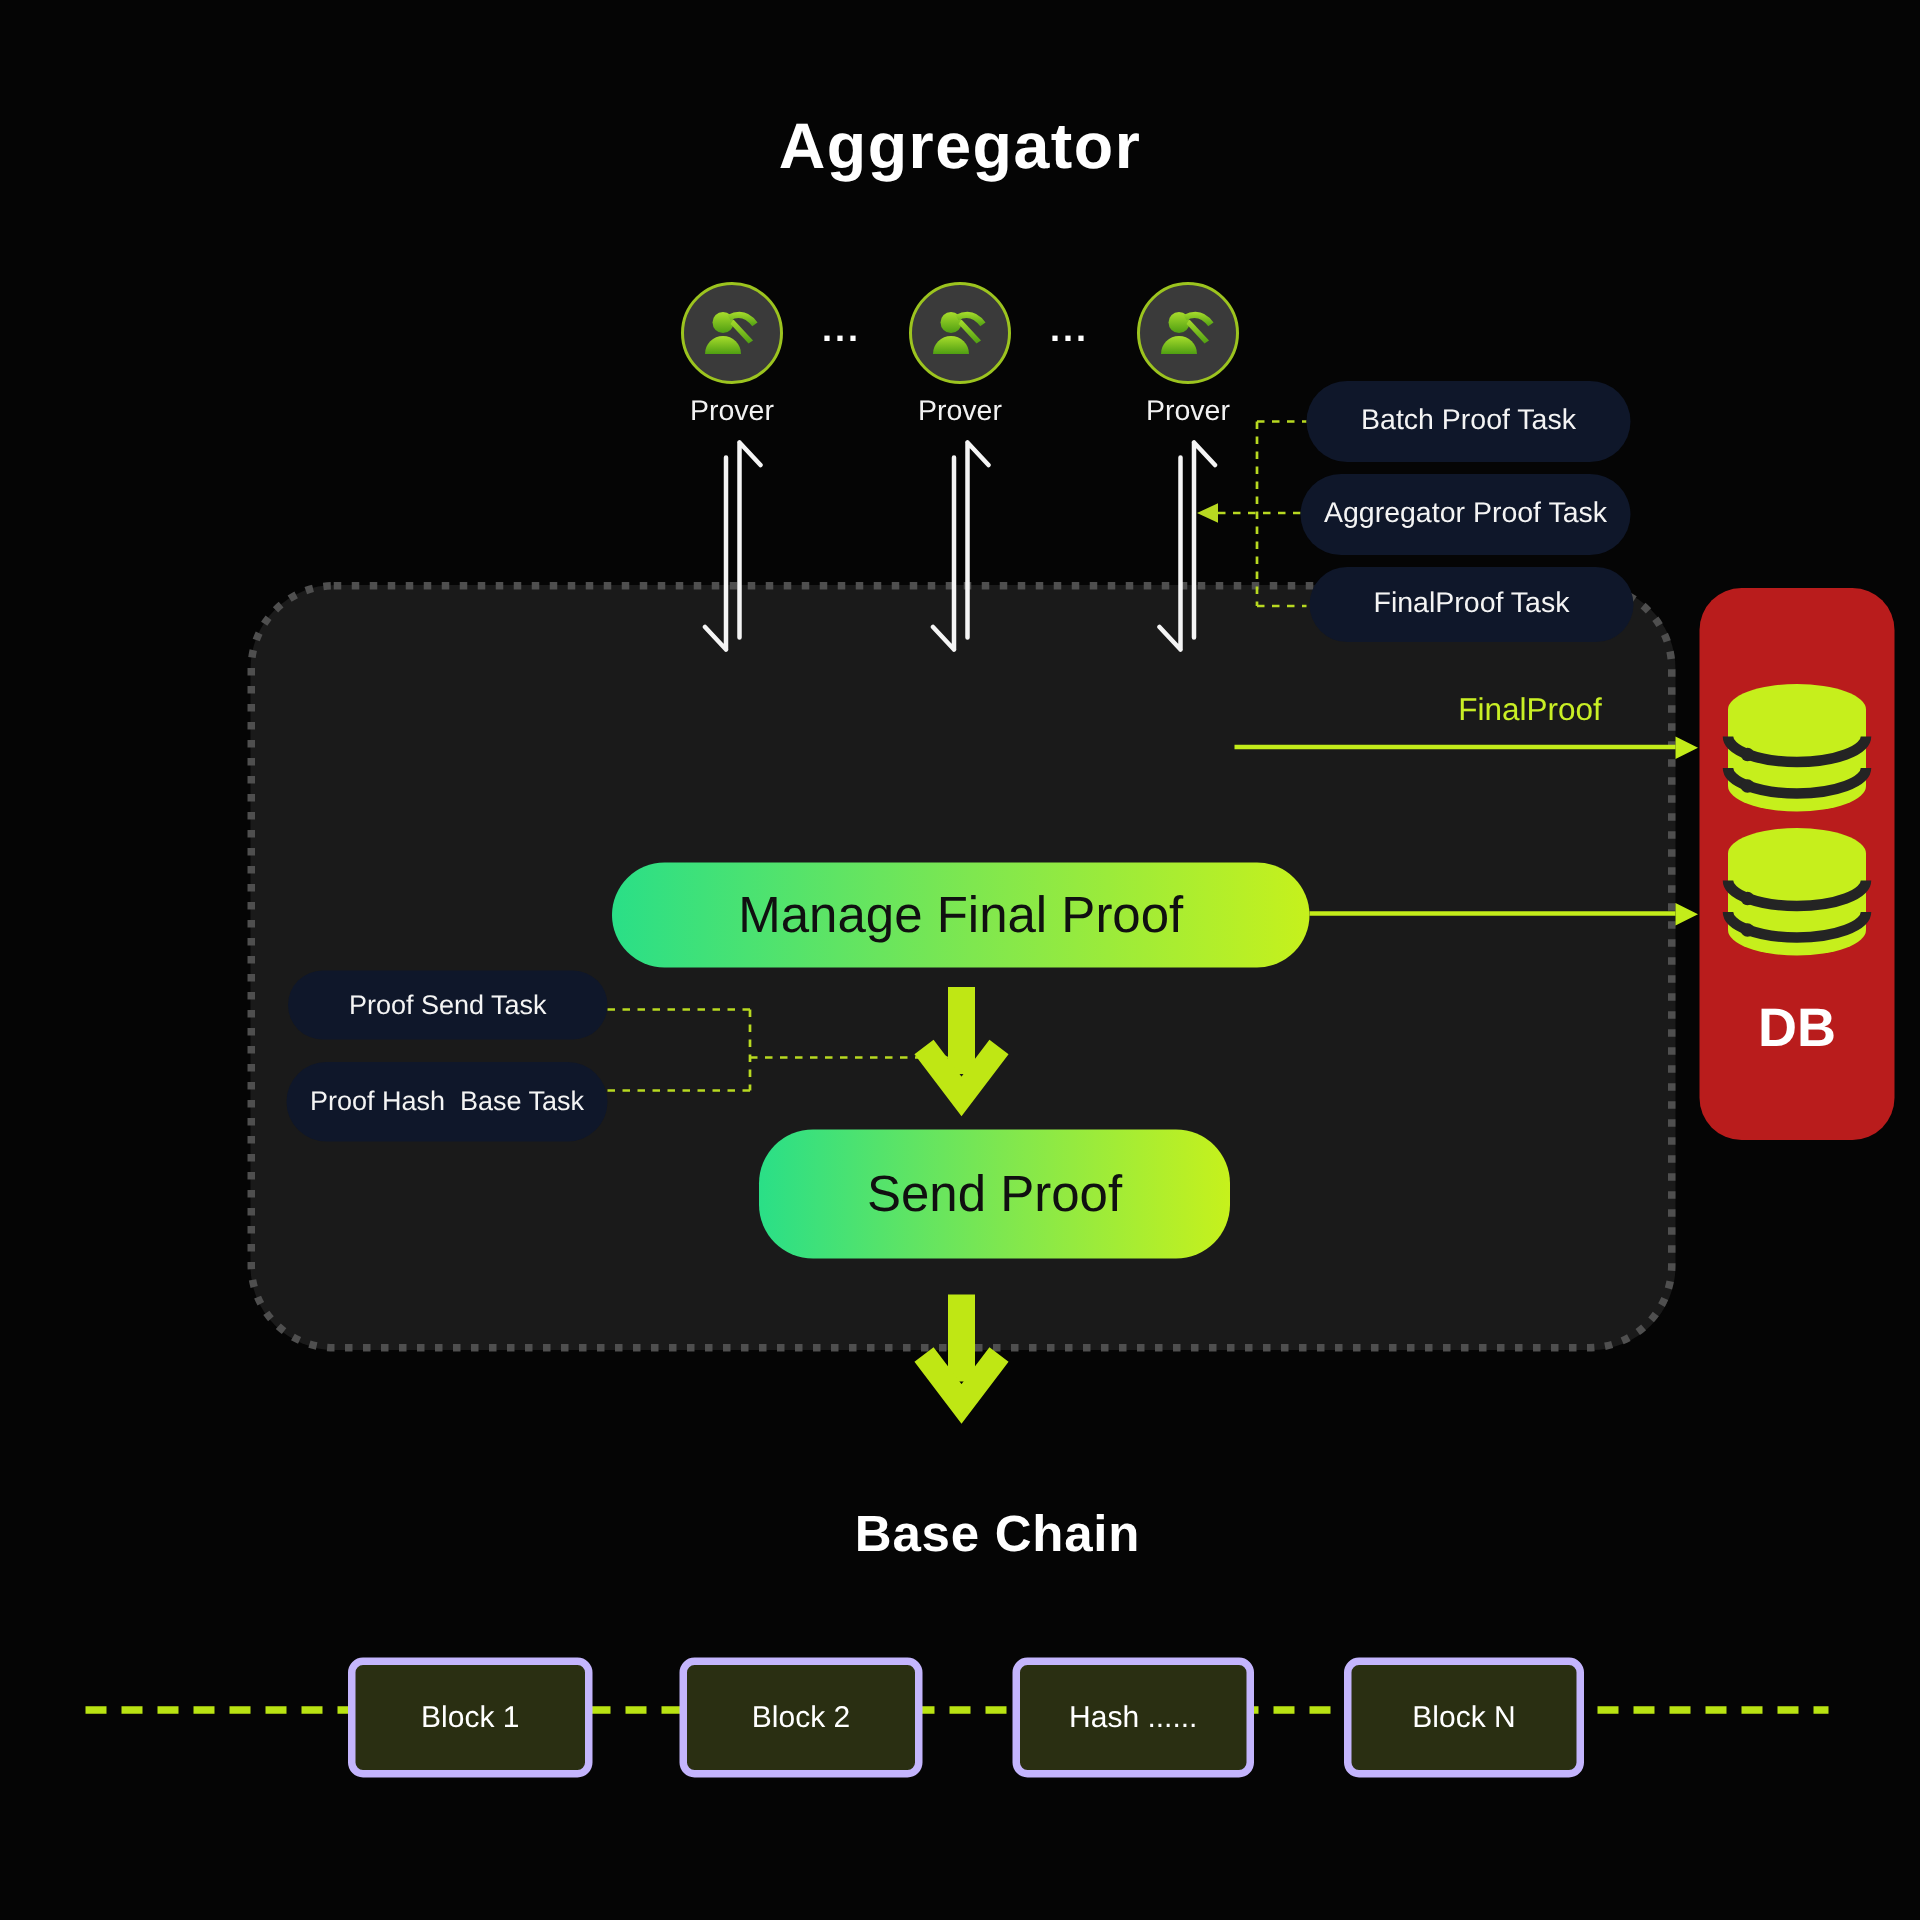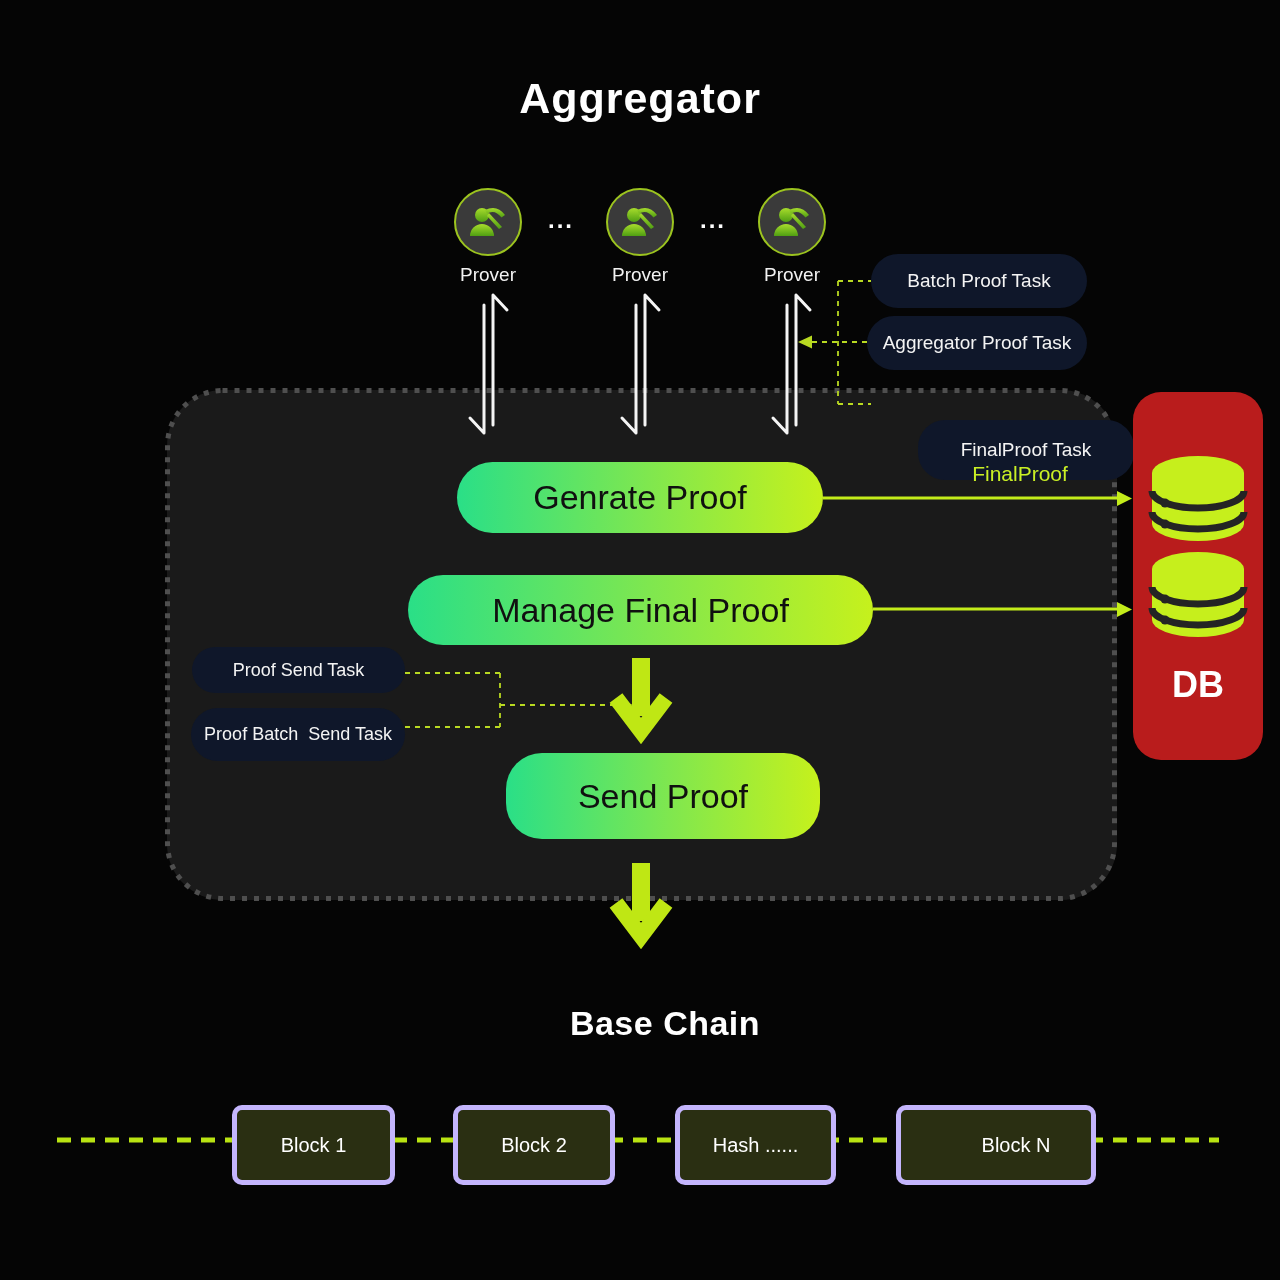--- a/index.html
+++ b/index.html
@@ -51,21 +51,21 @@
   .gpill-send{left:506px;top:753px;width:314px;height:86px;font-size:34px;}
 
   
   .dpill{
     display:flex;align-items:center;justify-content:center;
     background:#0f172a;border-radius:27px;color:#f4f4f4;z-index:3;
   }
   .dpill span{white-space:pre;}
   .pill-batch{left:871px;top:254px;width:216px;height:54px;font-size:19px;}
   .pill-aggtask{left:867px;top:316px;width:220px;height:54px;font-size:19px;}
-  .pill-finaltask{left:918px;top:378px;width:216px;height:60px;font-size:19px;margin-top:42px;}
+  .pill-finaltask{left:873px;top:378px;width:216px;height:50px;font-size:19px;}
   .pill-proofsend{left:192px;top:647px;width:213px;height:46px;font-size:18px;}
   .pill-proofhash{left:191px;top:708px;width:214px;height:53px;font-size:18px;}
 
   
   .finalproof-label{
     left:955px;top:462px;width:130px;text-align:center;
     color:#c9ef25;font-size:21px;z-index:3;
   }
 
   
@@ -78,21 +78,21 @@
 
   
   .block{
     display:flex;align-items:center;justify-content:center;
     background:#2a2f12;border:5px solid #c4b5fd;border-radius:10px;
     color:#fff;font-size:20px;z-index:4;
   }
   .block-1{left:232px;top:1105px;width:153px;height:70px;}
   .block-2{left:453px;top:1105px;width:152px;height:70px;}
   .block-3{left:675px;top:1105px;width:151px;height:70px;}
-  .block-4{left:896px;top:1105px;width:150px;height:70px;padding-left:40px;}
+  .block-4{left:896px;top:1105px;width:150px;height:70px;}
 </style>
 </head>
 <body>
 
 <div class="stage">
 
   <div class="abs agg-box"></div>
 
   <svg class="abs overlay" width="1280" height="1280" viewBox="0 0 1280 1280">
 
@@ -187,35 +187,32 @@
   <div class="abs dpill pill-batch">
     <span>Batch Proof Task</span>
   </div>
   <div class="abs dpill pill-aggtask">
     <span>Aggregator Proof Task</span>
   </div>
   <div class="abs dpill pill-finaltask">
     <span>FinalProof Task</span>
   </div>
 
-  <div class="abs gpill gpill-generate">
-    <span>Genrate Proof</span>
-  </div>
   <div class="abs gpill gpill-manage">
     <span>Manage Final Proof</span>
   </div>
   <div class="abs gpill gpill-send">
     <span>Send Proof</span>
   </div>
 
   <div class="abs dpill pill-proofsend">
     <span>Proof Send Task</span>
   </div>
   <div class="abs dpill pill-proofhash">
-    <span>Proof Batch  Send Task</span>
+    <span>Proof Hash  Base Task</span>
   </div>
 
   <div class="abs finalproof-label">FinalProof</div>
 
   <div class="abs db-panel">
     <svg width="104" height="200" viewBox="0 0 104 200" style="margin-top:62px;">
       <g fill="#c6ef1c">
         <ellipse cx="52" cy="19" rx="46" ry="17"></ellipse>
         <path d="M6,19 v51 a46,17 0 0 0 92,0 V19 Z"></path>
       </g>

